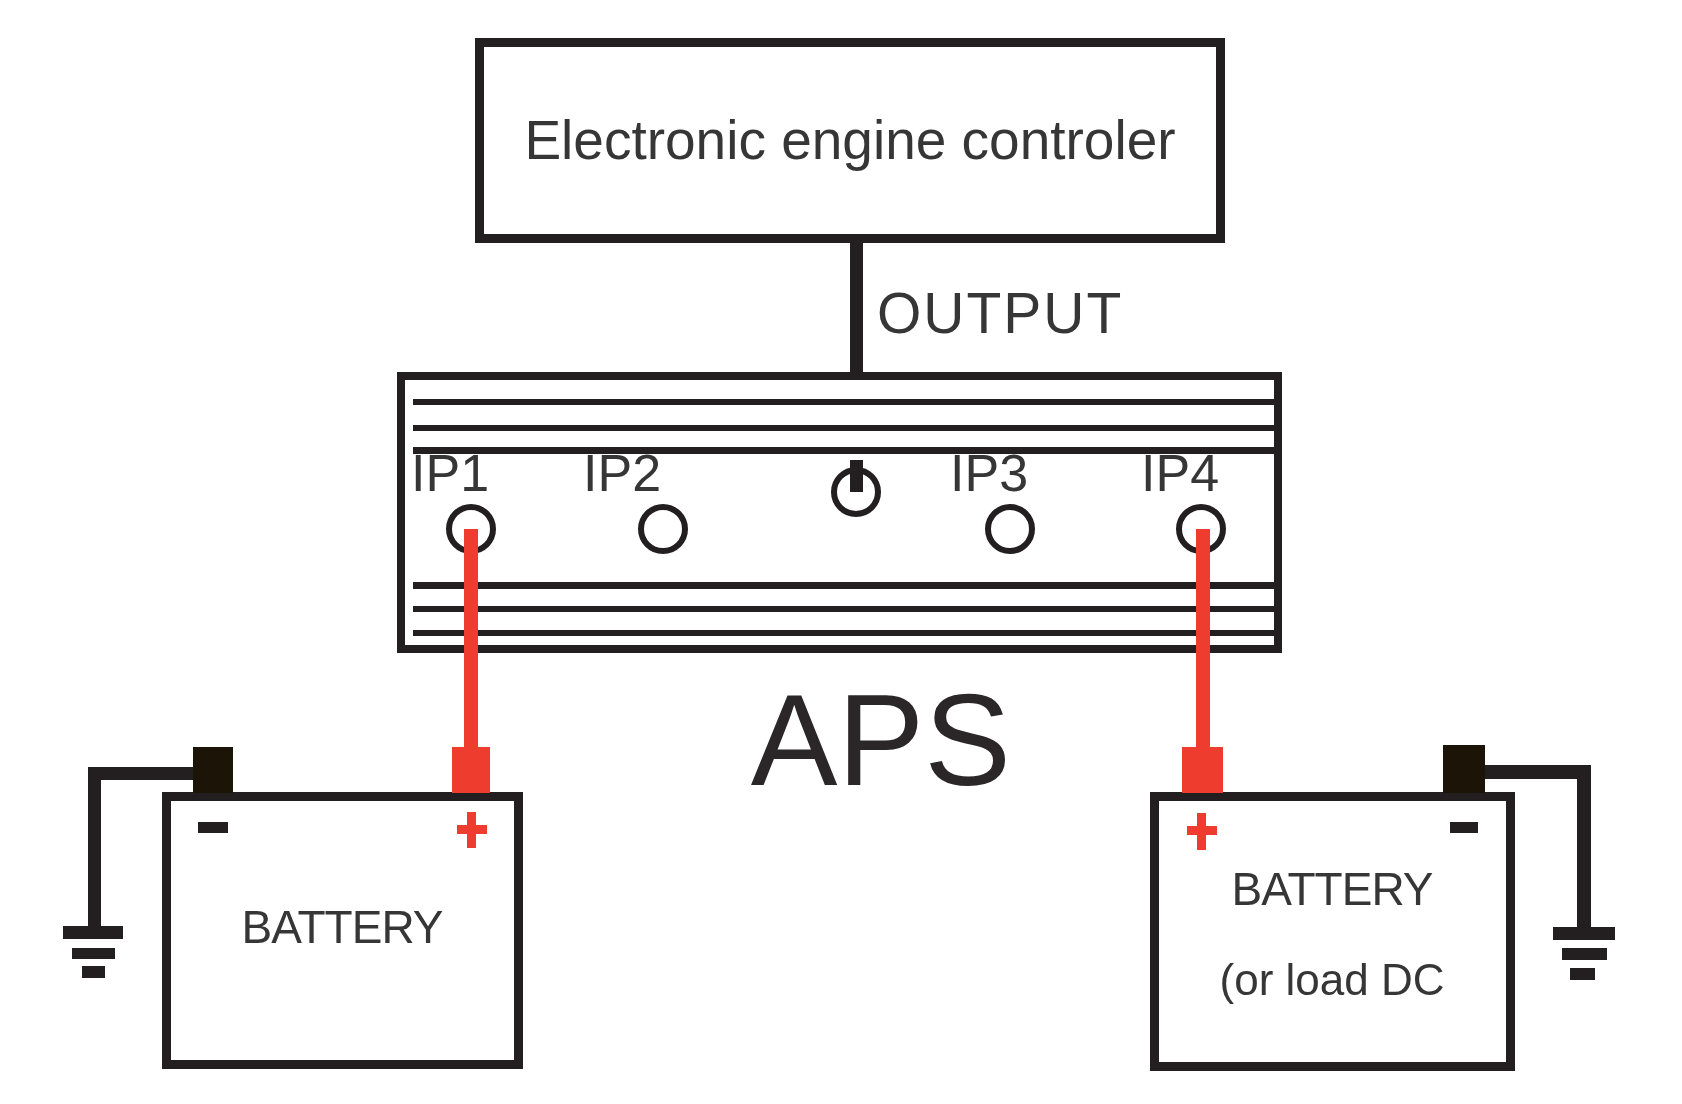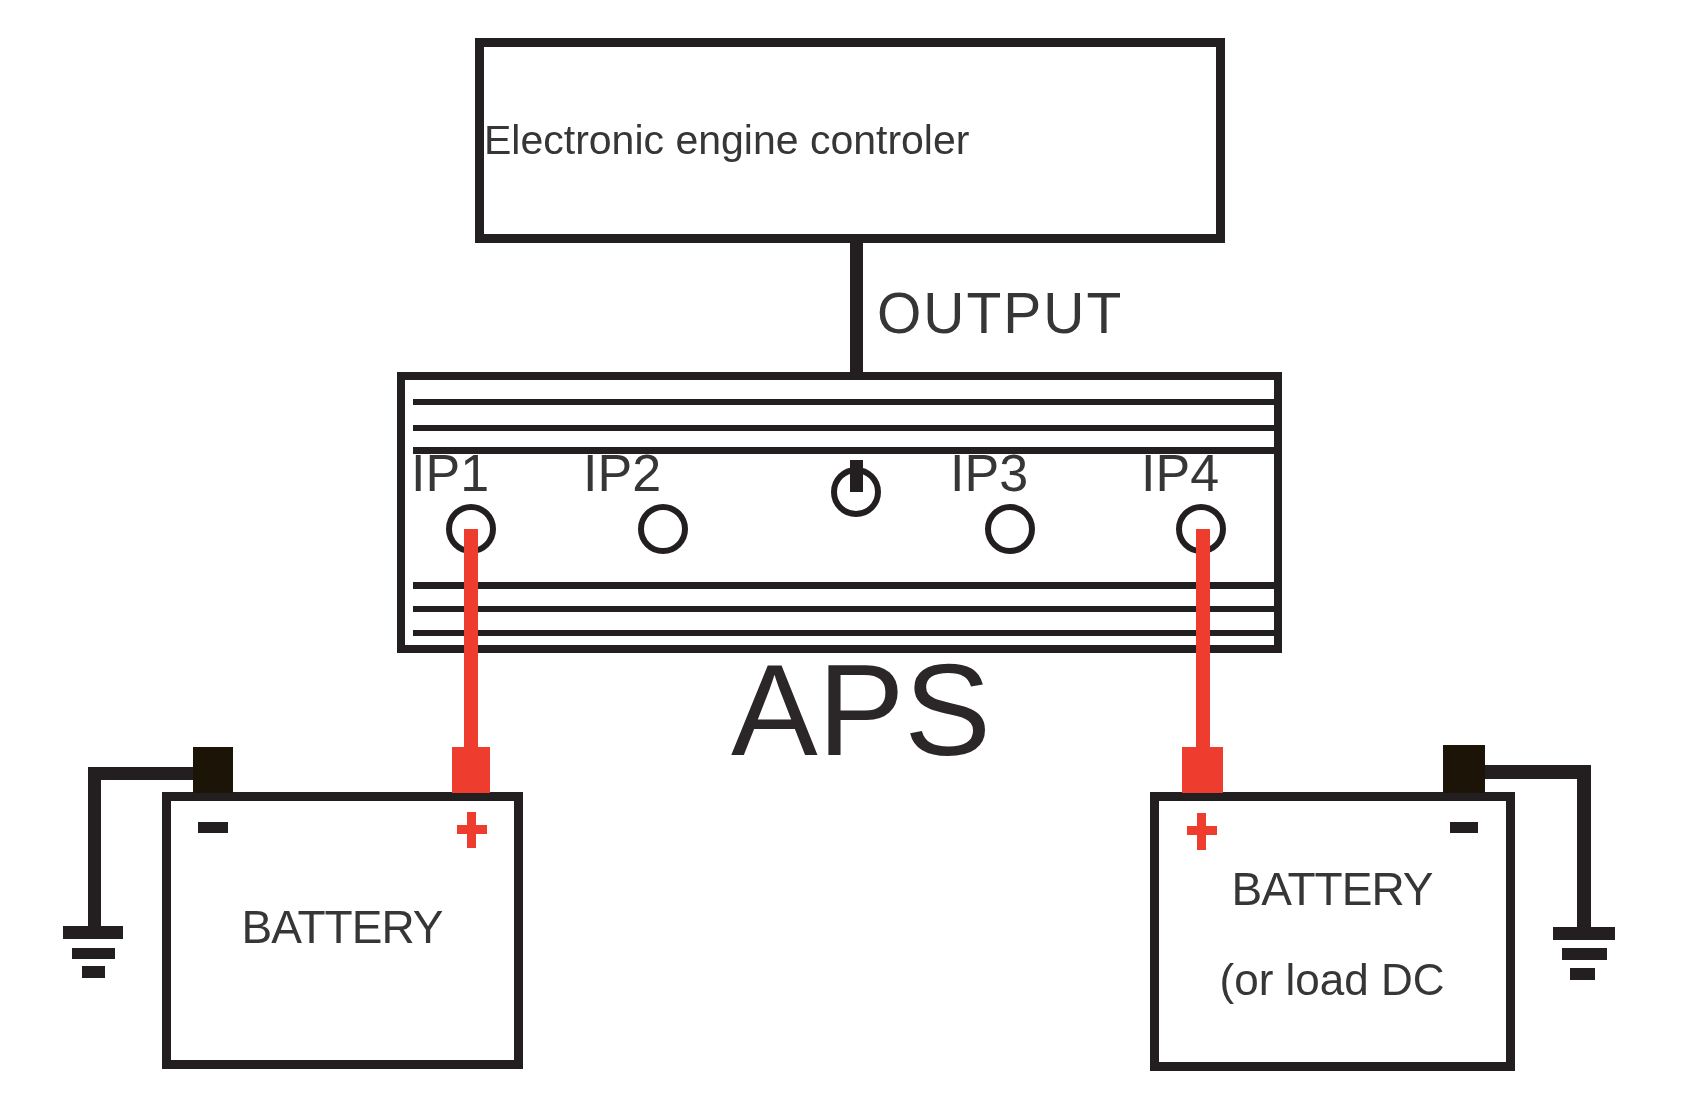--- a/index.html
+++ b/index.html
@@ -31,27 +31,27 @@
   }
   .ip-label{
     position:absolute;width:120px;
     font-size:52px;color:var(--text);top:443px;
   }
   .terminal-dark{position:absolute;background:var(--terminal_dark);}
   .terminal-red{position:absolute;background:var(--red);}
   .bar{position:absolute;background:var(--line);}
   .bar-red{position:absolute;background:var(--red);}
   .load-box{
-    display:flex;flex-direction:column;justify-content:center;align-items:flex-start;
-    font-size:41px;line-height:47px;text-align:center;
+    display:flex;flex-direction:column;justify-content:center;align-items:center;
+    font-size:55px;line-height:47px;text-align:center;
   }
   .battery-label{position:absolute;width:300px;text-align:center;font-size:46px;letter-spacing:-1px;}
   .battery-note{position:absolute;width:340px;text-align:center;font-size:44px;line-height:50px;}
   .output-label{position:absolute;font-size:57px;letter-spacing:2px;}
-  .aps-label{position:absolute;width:300px;text-align:center;font-size:130px;line-height:1;color:#2b2728;}
+  .aps-label{position:absolute;width:300px;text-align:right;font-size:130px;line-height:1;color:#2b2728;margin-top:30px;}
 </style>
 </head>
 <body>
 
 <div class="canvas">
 
   <div class="abs box load-box" style="left:475px;top:38px;width:750px;height:205px;">
     <div>Electronic engine controler</div>
   </div>
 

